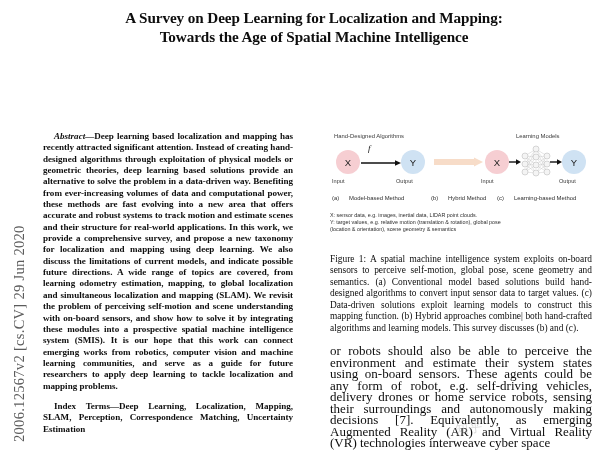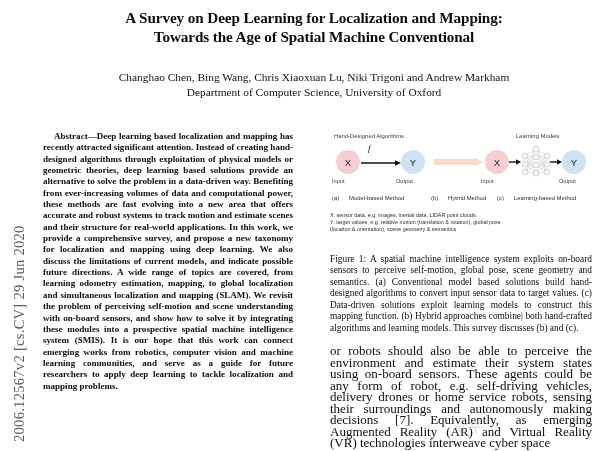--- a/index.html
+++ b/index.html
@@ -94,20 +94,21 @@
   .abstract-para {
     font-size: 9.05px;
     line-height: 11.35px;
     text-align: justify;
     font-weight: bold;
     margin: 0;
     text-indent: 11px;
     color: #0d0d0d;
   }
   .abstract-para .lead {
+    font-style: italic;
     font-weight: bold;
   }
   .index-para {
     font-size: 9.05px;
     line-height: 11.35px;
     text-align: justify;
     font-weight: bold;
     margin: 9px 0 0 0;
     text-indent: 11px;
     color: #0d0d0d;
@@ -207,31 +208,28 @@
 <body>
 
 <div id="arxiv-stamp">
   <div class="vert">2006.12567v2  [cs.CV]  29 Jun 2020</div>
 </div>
 
 <div id="page">
 
   <div id="title-block">
     <div class="paper-title-line">A Survey on Deep Learning for Localization and Mapping:</div>
-    <div class="paper-title-line">Towards the Age of Spatial Machine Conventional</div>
+    <div class="paper-title-line">Towards the Age of Spatial Machine Intelligence</div>
   </div>
 
-  <div id="authors-block">
-    <div class="author-line">Changhao Chen, Bing Wang, Chris Xiaoxuan Lu, Niki Trigoni and Andrew Markham</div>
-    <div class="author-line">Department of Computer Science, University of Oxford</div>
-  </div>
 
   <div id="col-left">
     <p class="abstract-para"><span class="lead">Abstract—</span><span>Deep learning based localization and mapping has recently attracted significant attention. Instead of creating hand-designed algorithms through exploitation of physical models or geometric theories, deep learning based solutions provide an alternative to solve the problem in a data-driven way. Benefiting from ever-increasing volumes of data and computational power, these methods are fast evolving into a new area that offers accurate and robust systems to track motion and estimate scenes and their structure for real-world applications. In this work, we provide a comprehensive survey, and propose a new taxonomy for localization and mapping using deep learning. We also discuss the limitations of current models, and indicate possible future directions. A wide range of topics are covered, from learning odometry estimation, mapping, to global localization and simultaneous localization and mapping (SLAM). We revisit the problem of perceiving self-motion and scene understanding with on-board sensors, and show how to solve it by integrating these modules into a prospective spatial machine intelligence system (SMIS). It is our hope that this work can connect emerging works from robotics, computer vision and machine learning communities, and serve as a guide for future researchers to apply deep learning to tackle localization and mapping problems.</span></p>
 
+    <p class="index-para"><span class="lead">Index Terms—</span><span>Deep Learning, Localization, Mapping, SLAM, Perception, Correspondence Matching, Uncertainty Estimation</span></p>
   </div>
 
   <div id="col-right">
 
     <div id="figure-1">
 
       <div class="fig-head" style="left:4px; top:2px;">Hand-Designed Algorithms</div>
 
       <div class="node-circle node-x" style="left:6px; top:19px;">X</div>
       <div class="node-circle node-y" style="left:71px; top:19px;">Y</div>

